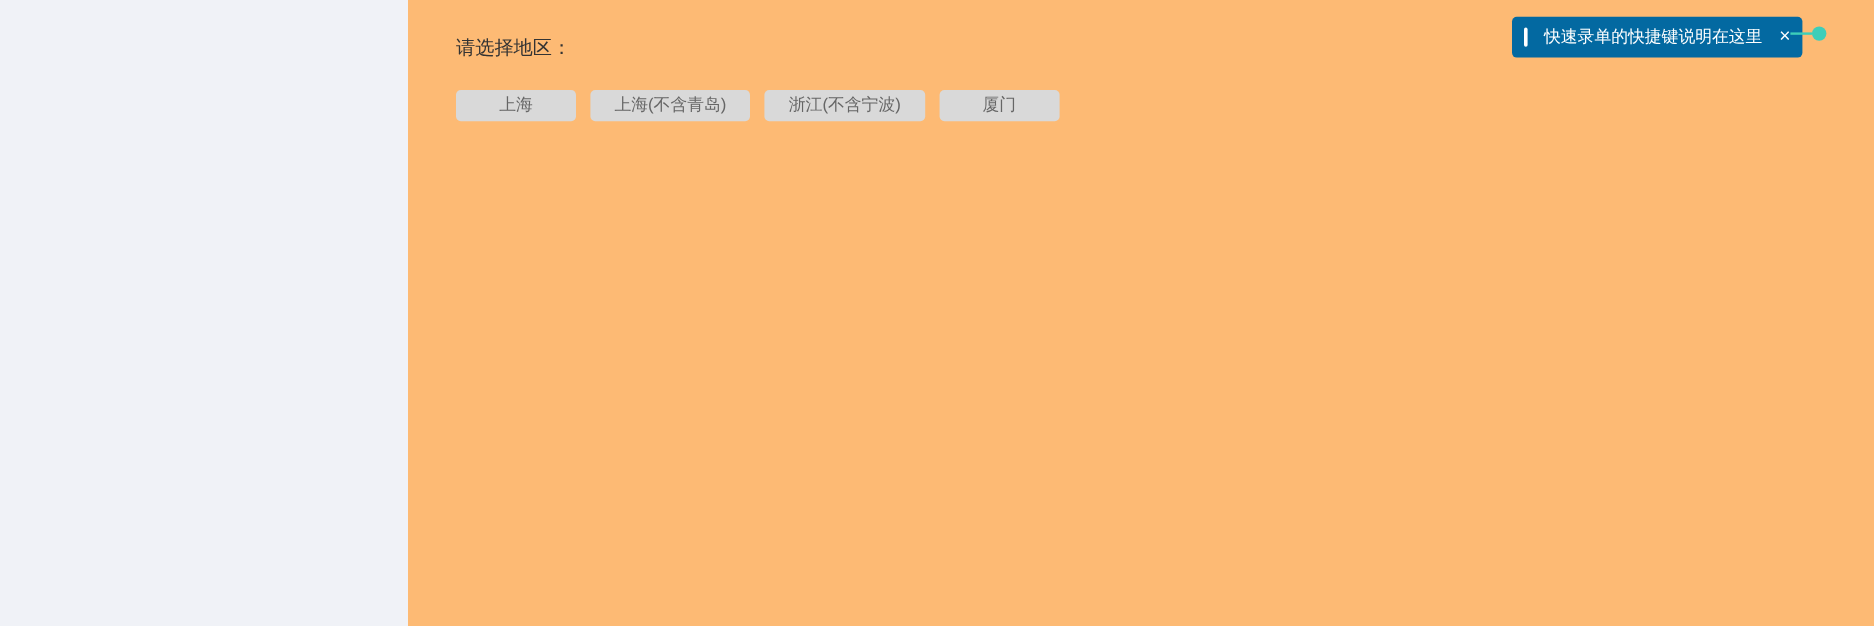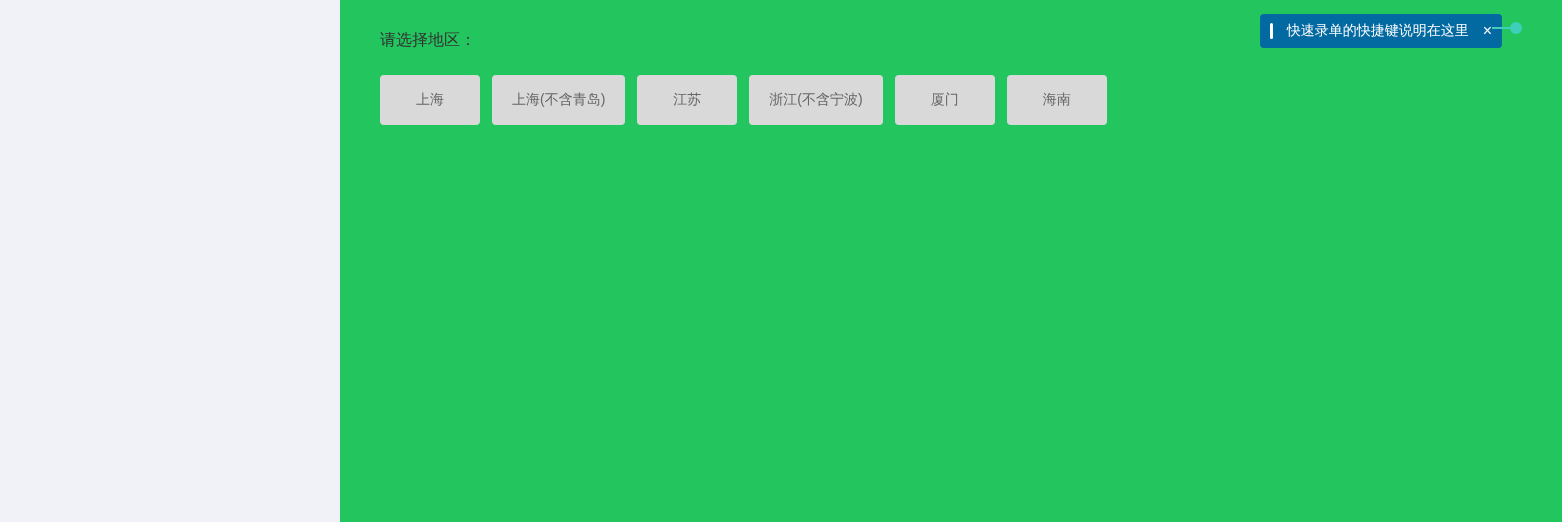--- a/index.html
+++ b/index.html
@@ -25,42 +25,42 @@
       height: 522px;
       background: #f0f2f7;
     }
 
     .main-content {
       position: absolute;
       left: 340px;
       top: 0;
       right: 0;
       bottom: 0;
-      background: #22c55e;
+      background: #fdba74;
       padding: 30px 40px;
     }
 
     .section-title {
       font-size: 16px;
       color: #333;
       margin-bottom: 24px;
       font-weight: normal;
     }
 
     .region-buttons {
       display: flex;
       flex-wrap: wrap;
       gap: 12px;
     }
 
     .region-btn {
       background: #d9d9d9;
       border: none;
       border-radius: 4px;
-      padding: 16px 20px;
+      padding: 4px 20px;
       color: #666;
       font-size: 14px;
       cursor: pointer;
       min-width: 100px;
       text-align: center;
       white-space: nowrap;
     }
 
     
     .tooltip-banner {
@@ -116,24 +116,22 @@
 </head>
 <body>
 
 <div class="left-sidebar"></div>
 
 <div class="main-content">
   <div class="section-title">请选择地区：</div>
   <div class="region-buttons" id="region-buttons-container">
   <button class="region-btn">上海</button>
       <button class="region-btn">上海(不含青岛)</button>
-      <button class="region-btn">江苏</button>
       <button class="region-btn">浙江(不含宁波)</button>
       <button class="region-btn">厦门</button>
-      <button class="region-btn">海南</button>
     </div>
 </div>
 
 <div class="tooltip-banner">
   <span class="bar"></span>
   <span>快速录单的快捷键说明在这里</span>
   <span class="close-icon">×</span>
 </div>
 <div class="tooltip-line"></div>
 <div class="tooltip-dot"></div>

